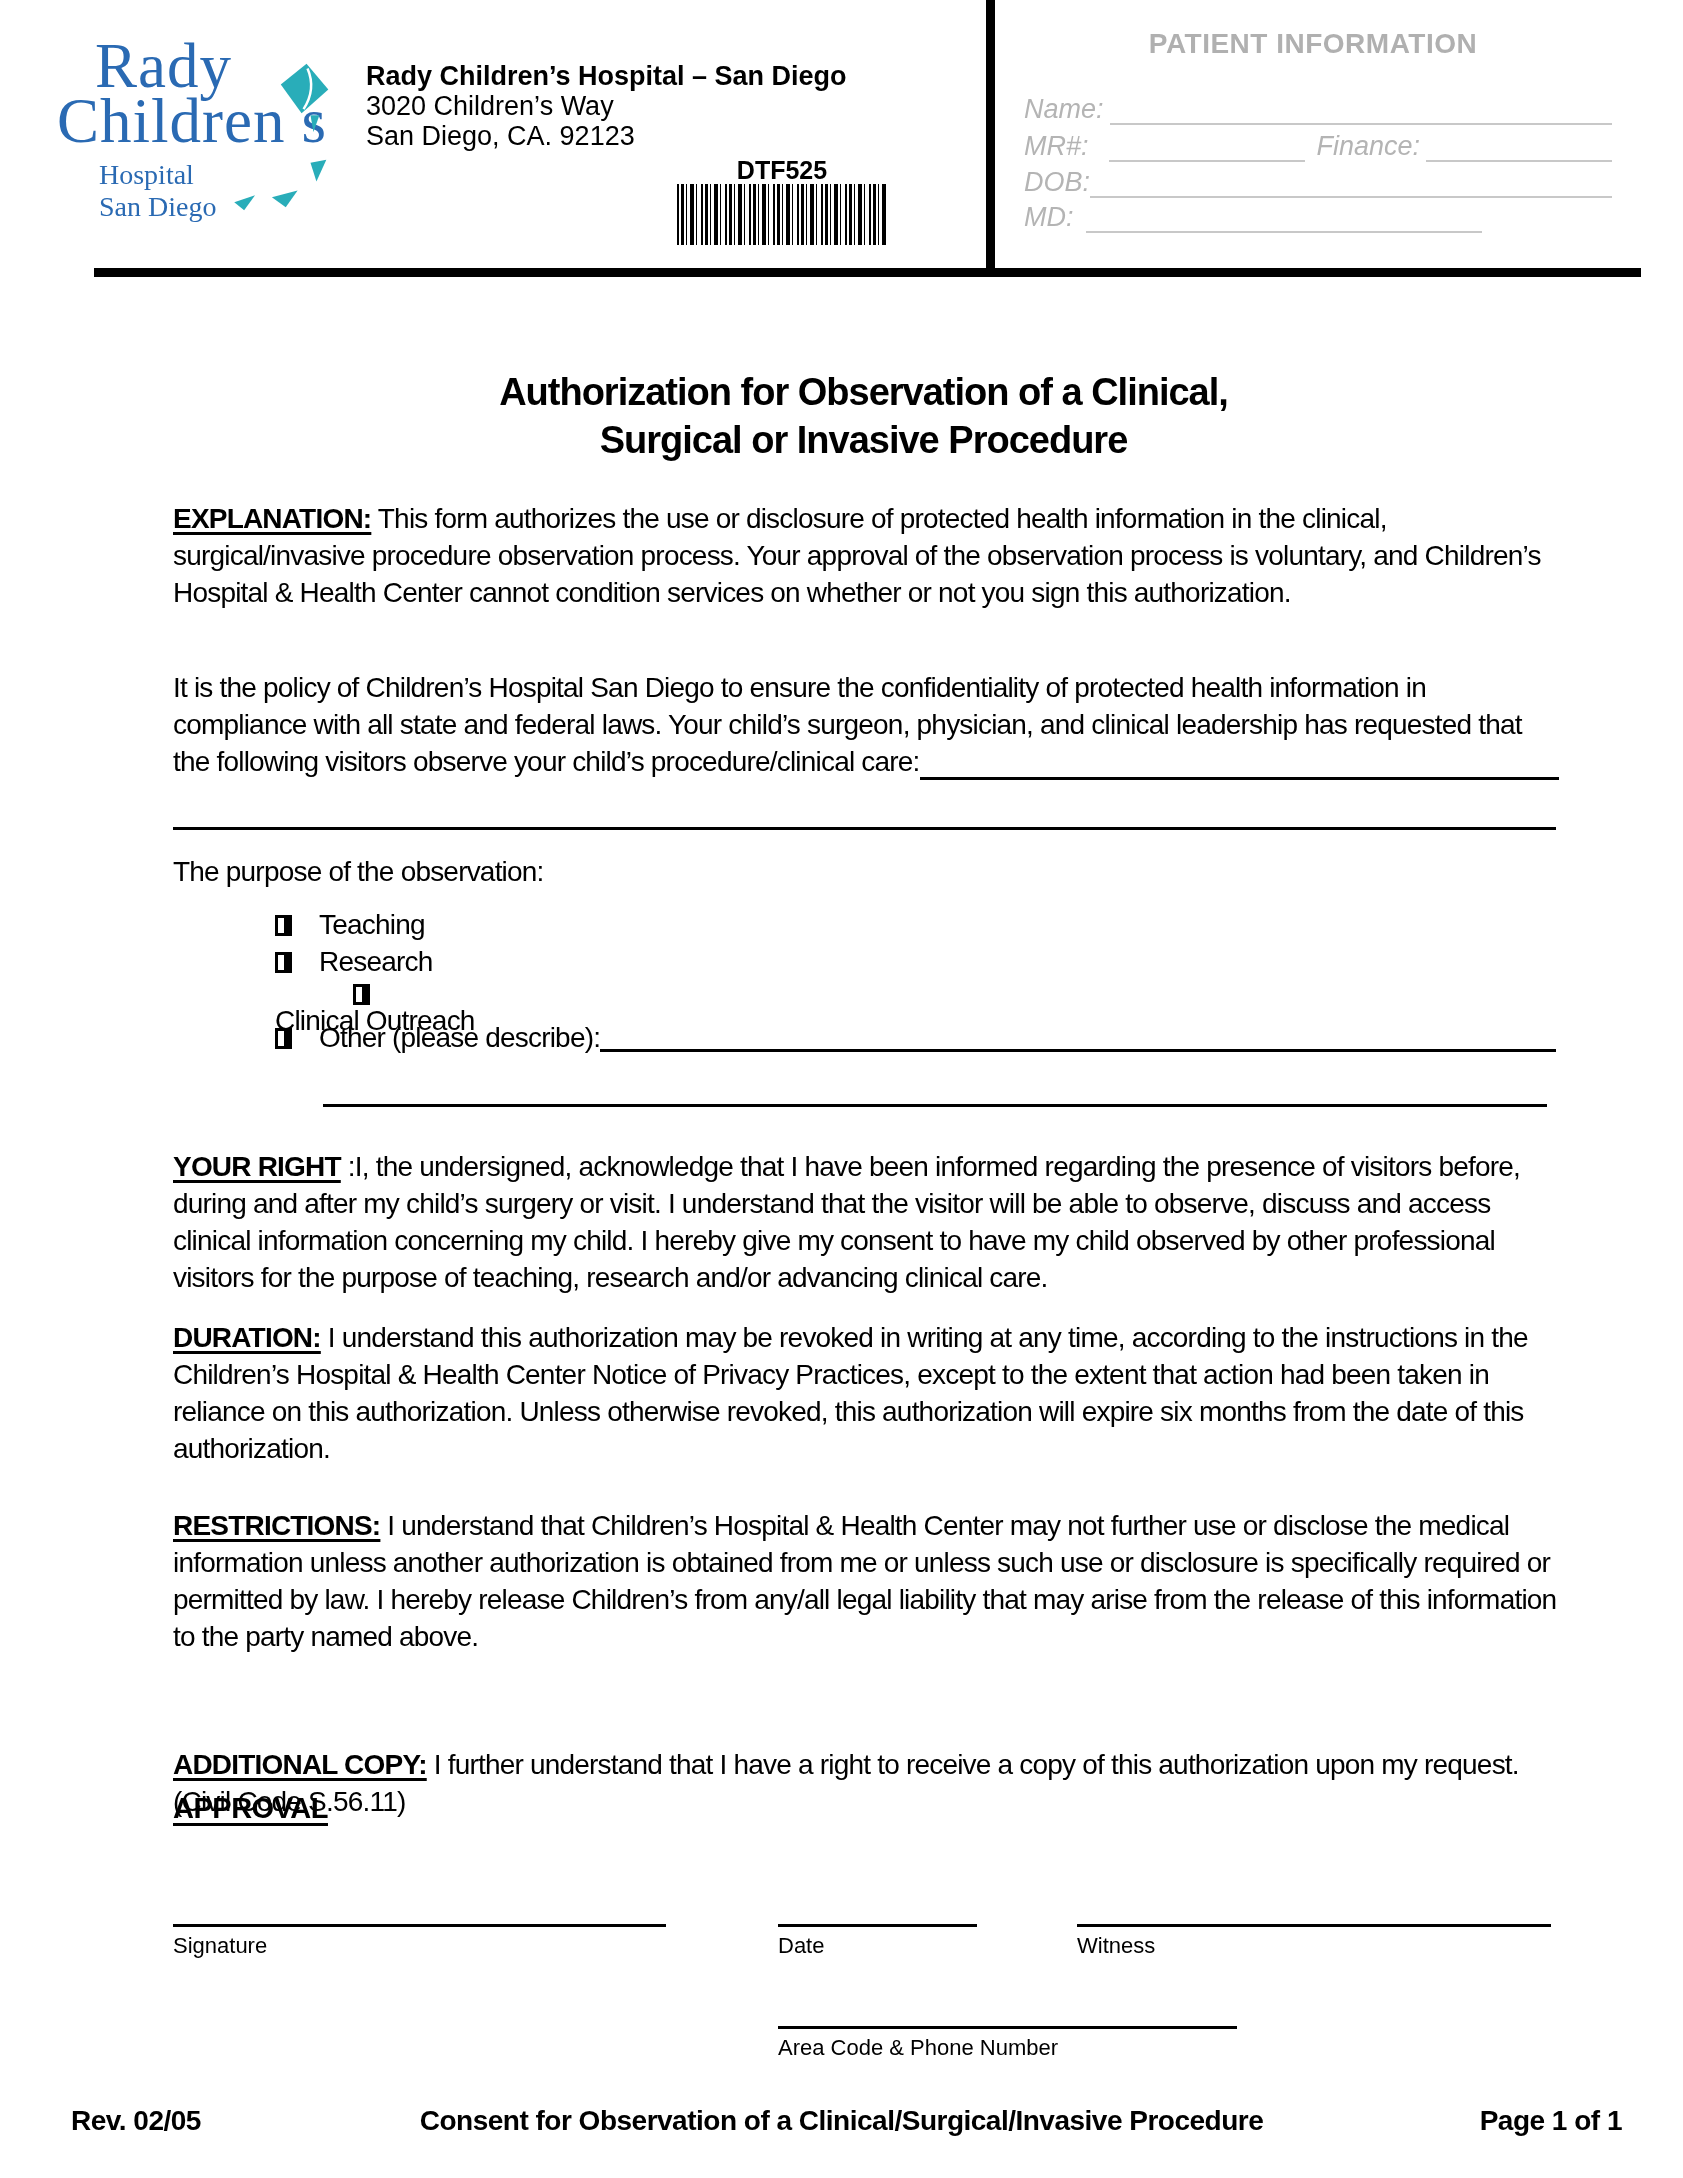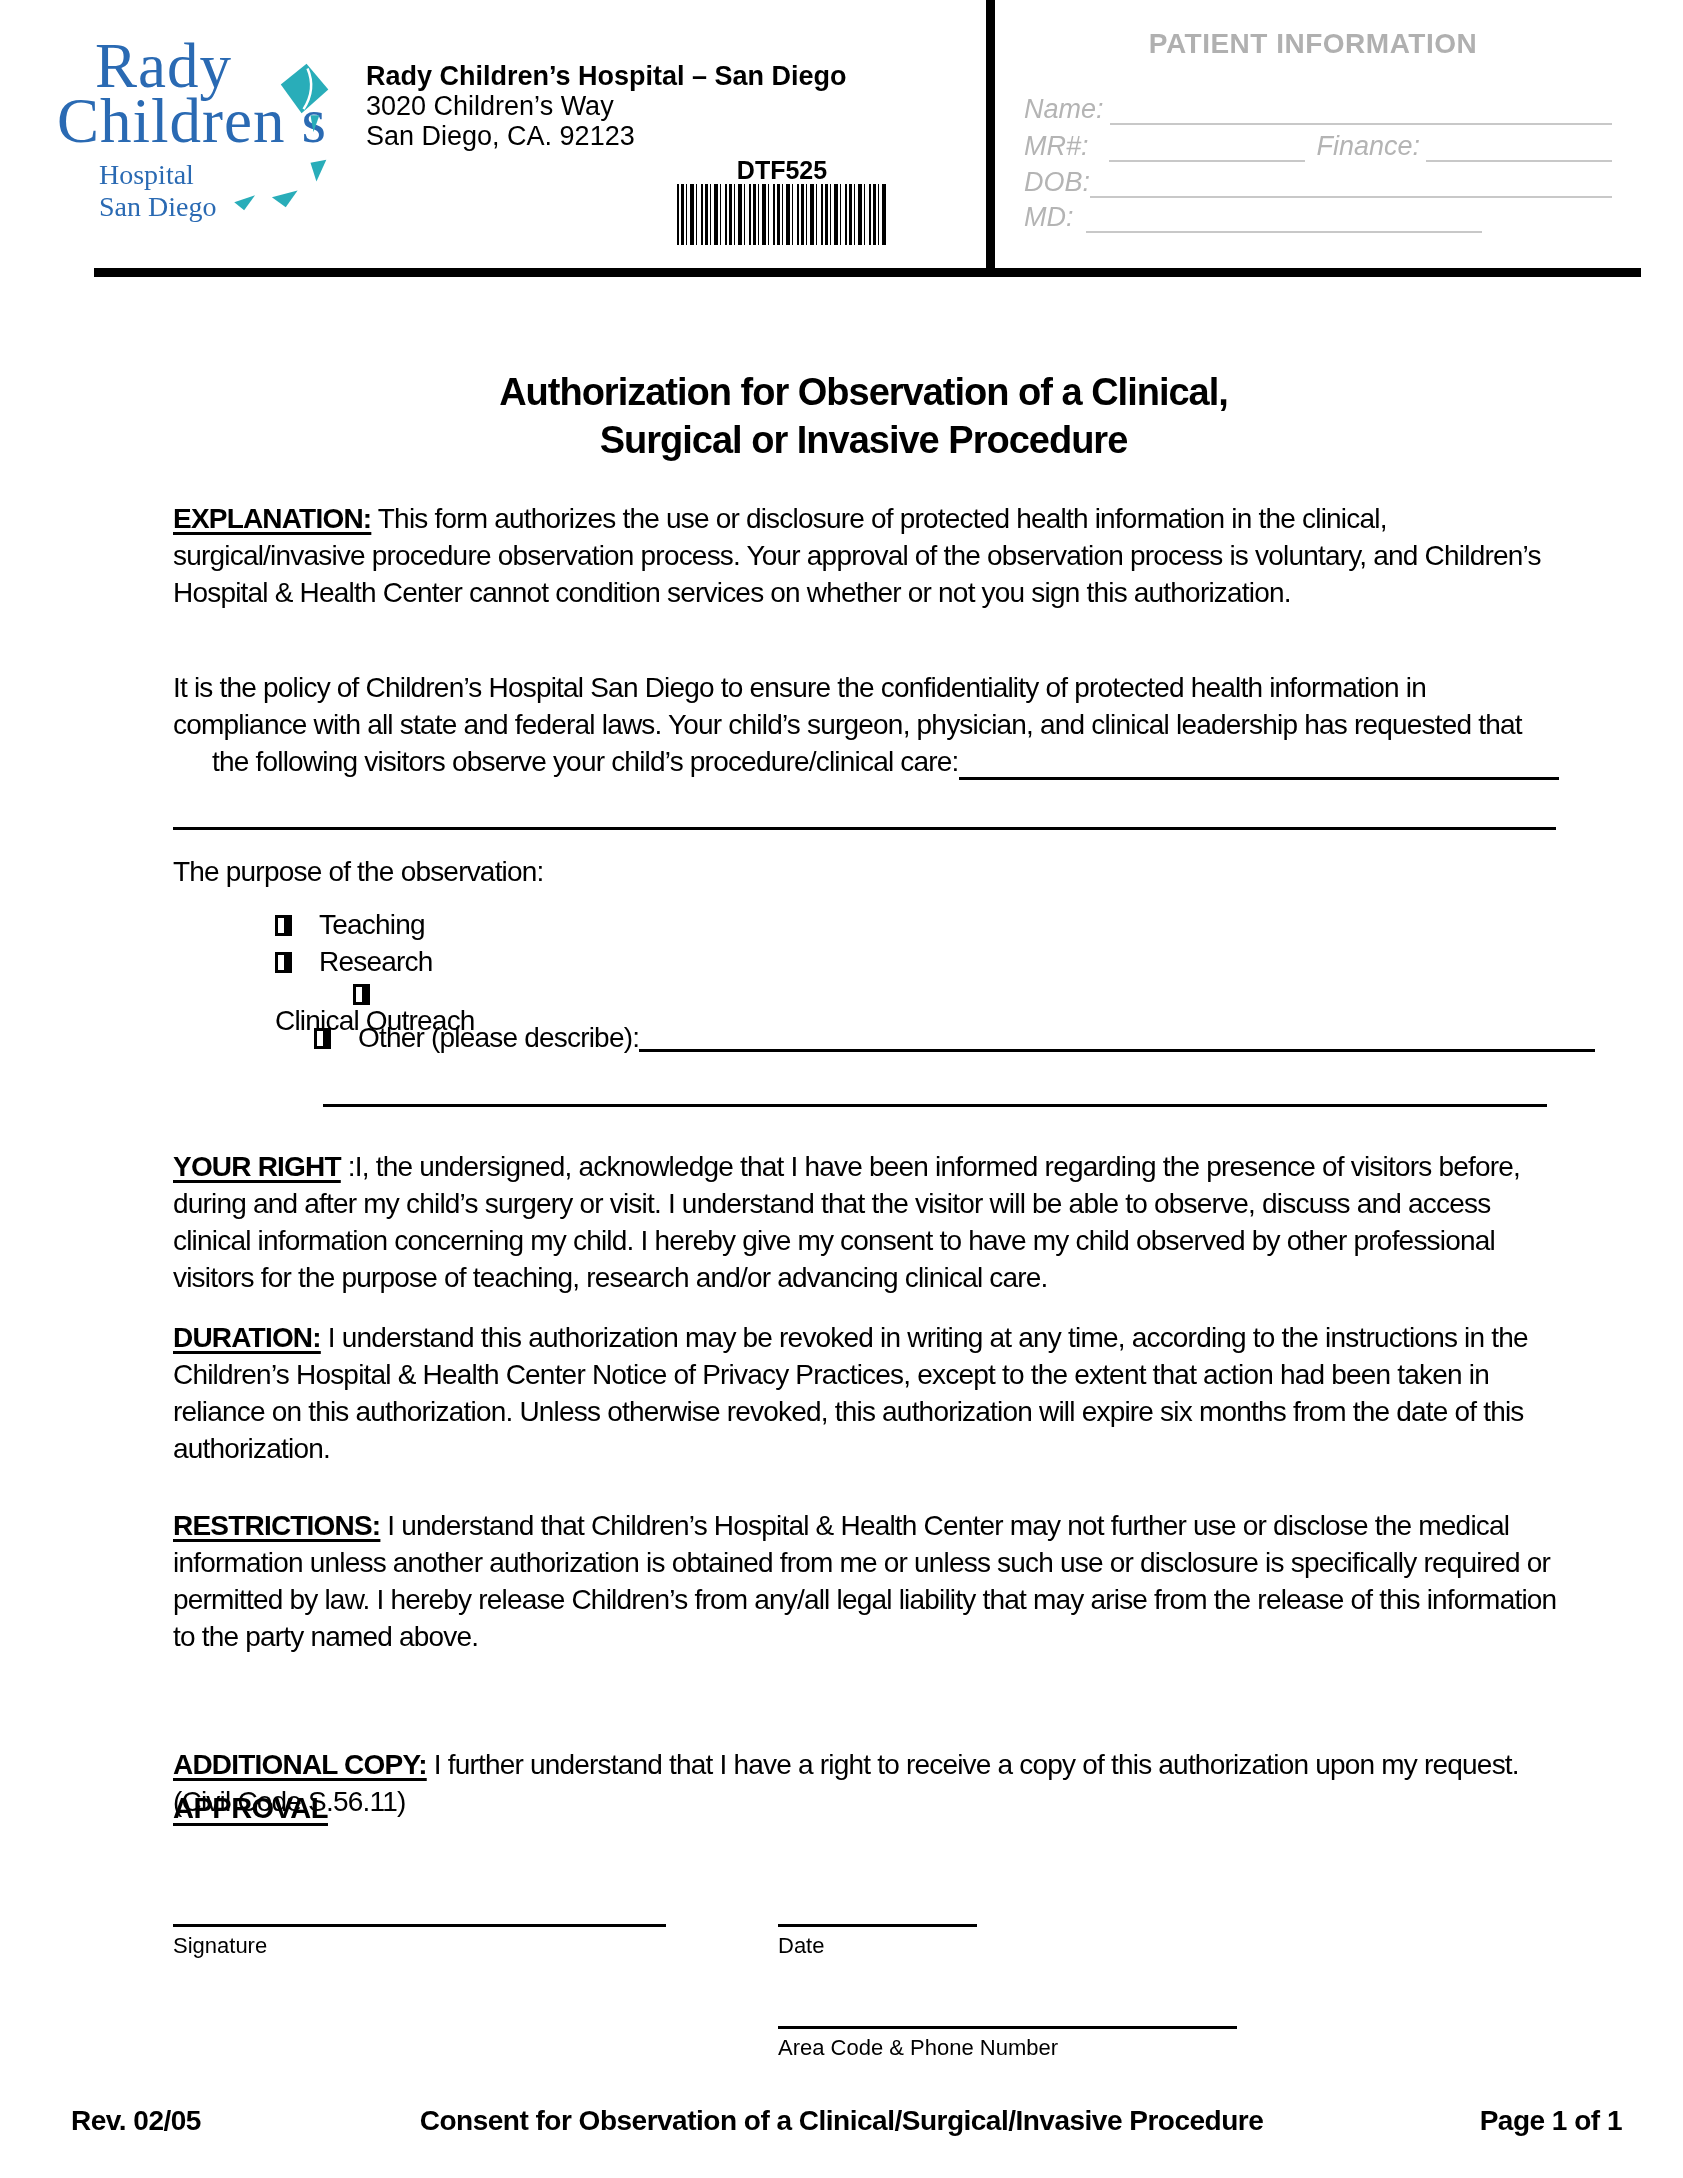--- a/index.html
+++ b/index.html
@@ -26,21 +26,21 @@
   .pinfo { position:absolute; left:1010px; top:24px; width:606px; color:#b4b4b4; font-size:27px; }
   .pinfo .pi-title { position:absolute; left:0; right:0; top:4px; text-align:center; font-weight:bold; font-size:28px; letter-spacing:0.5px; color:#b0b0b0; }
   .pi-row { position:absolute; left:14px; right:4px; display:flex; align-items:flex-end; height:30px;font-style:italic; }
   .pi-row .lbl { white-space:nowrap; padding-right:6px; }
   .pi-line { border-bottom:2px solid #c8c8c8; height:24px; }
   .grow { flex:1; }
   
   .doc-title { position:absolute; left:173px; top:368px; width:1381px; text-align:center; font-weight:bold; font-size:38px; line-height:48px; letter-spacing:-1px; }
   .para { position:absolute; left:173px; width:1386px; font-size:28px; line-height:37px; letter-spacing:-0.8px; }
   .lead { font-weight:bold; text-decoration:underline; text-decoration-thickness:3px; text-underline-offset:4px; }
-  .flexline { display:flex; align-items:flex-end;margin-left:39px; }
+  .flexline { display:flex; align-items:flex-end; }
   .flexline .txt { white-space:nowrap; }
   .fill { flex:1; border-bottom:3px solid #000; height:28px; }
   .blank-line { position:absolute; border-bottom:3px solid #000; height:20px; }
   .cb-item { position:absolute; left:275px; display:flex; align-items:center; font-size:28px; letter-spacing:-0.8px; }
   .cbx { display:inline-block; width:17px; height:21px; border:3px solid #000; border-right:8px solid #000; margin-right:27px; flex:none; }
   .approval { position:absolute; left:173px; top:1792px; font-weight:bold; font-size:29px; text-decoration:underline; text-decoration-thickness:3px; text-underline-offset:5px; letter-spacing:-0.5px; }
   
   .sig-col { position:absolute; font-size:22px; }
   .sig-col .sline { border-bottom:3px solid #000; height:16px; margin-bottom:6px; }
   
@@ -165,20 +165,24 @@
   <div class="approval">APPROVAL</div>
 
   <div class="sig-col" style="left:173px; top:1911px; width:493px;">
     <div class="sline"></div>
     <div>Signature</div>
   </div>
   <div class="sig-col" style="left:778px; top:1911px; width:199px;">
     <div class="sline"></div>
     <div>Date</div>
   </div>
+  <div class="sig-col" style="left:1077px; top:1911px; width:474px;">
+    <div class="sline"></div>
+    <div>Witness</div>
+  </div>
   <div class="sig-col" style="left:778px; top:2013px; width:459px;">
     <div class="sline"></div>
     <div>Area Code &amp; Phone Number</div>
   </div>
 
   <div class="footer">
     <span class="f-rev">Rev. 02/05</span>
     <span class="f-center">Consent for Observation of a Clinical/Surgical/Invasive Procedure</span>
     <span class="f-page">Page 1 of 1</span>
   </div>

